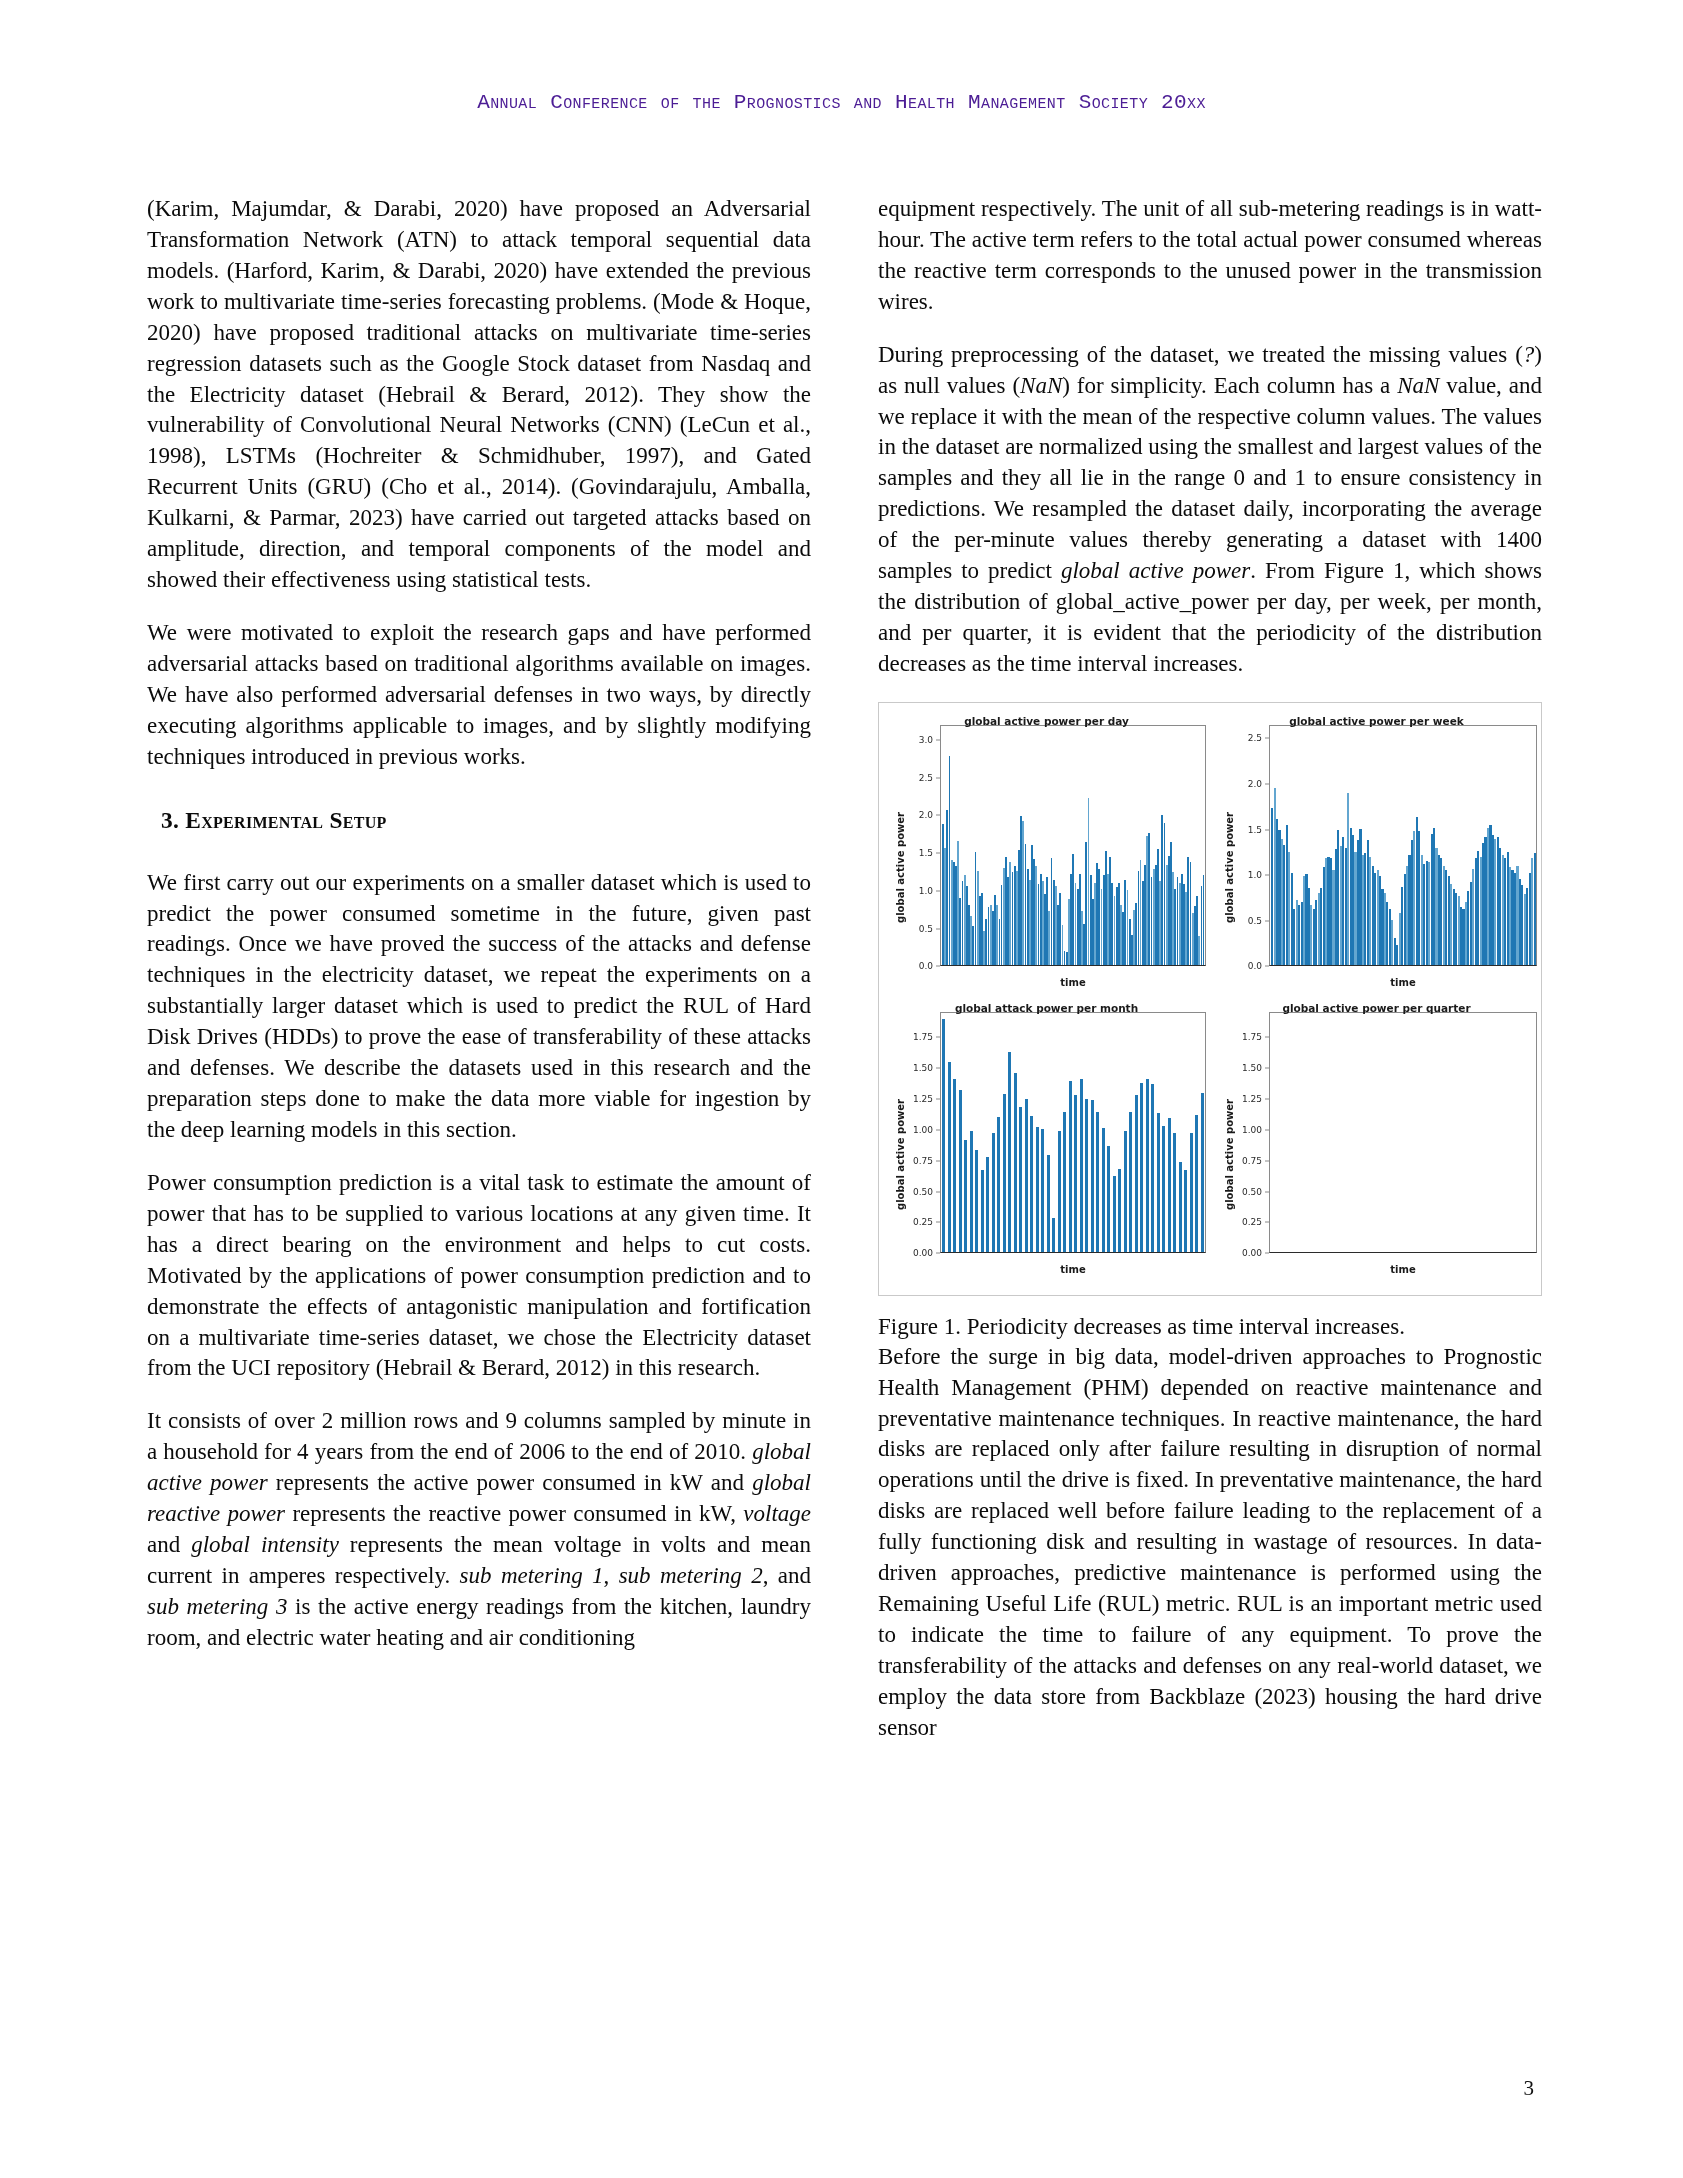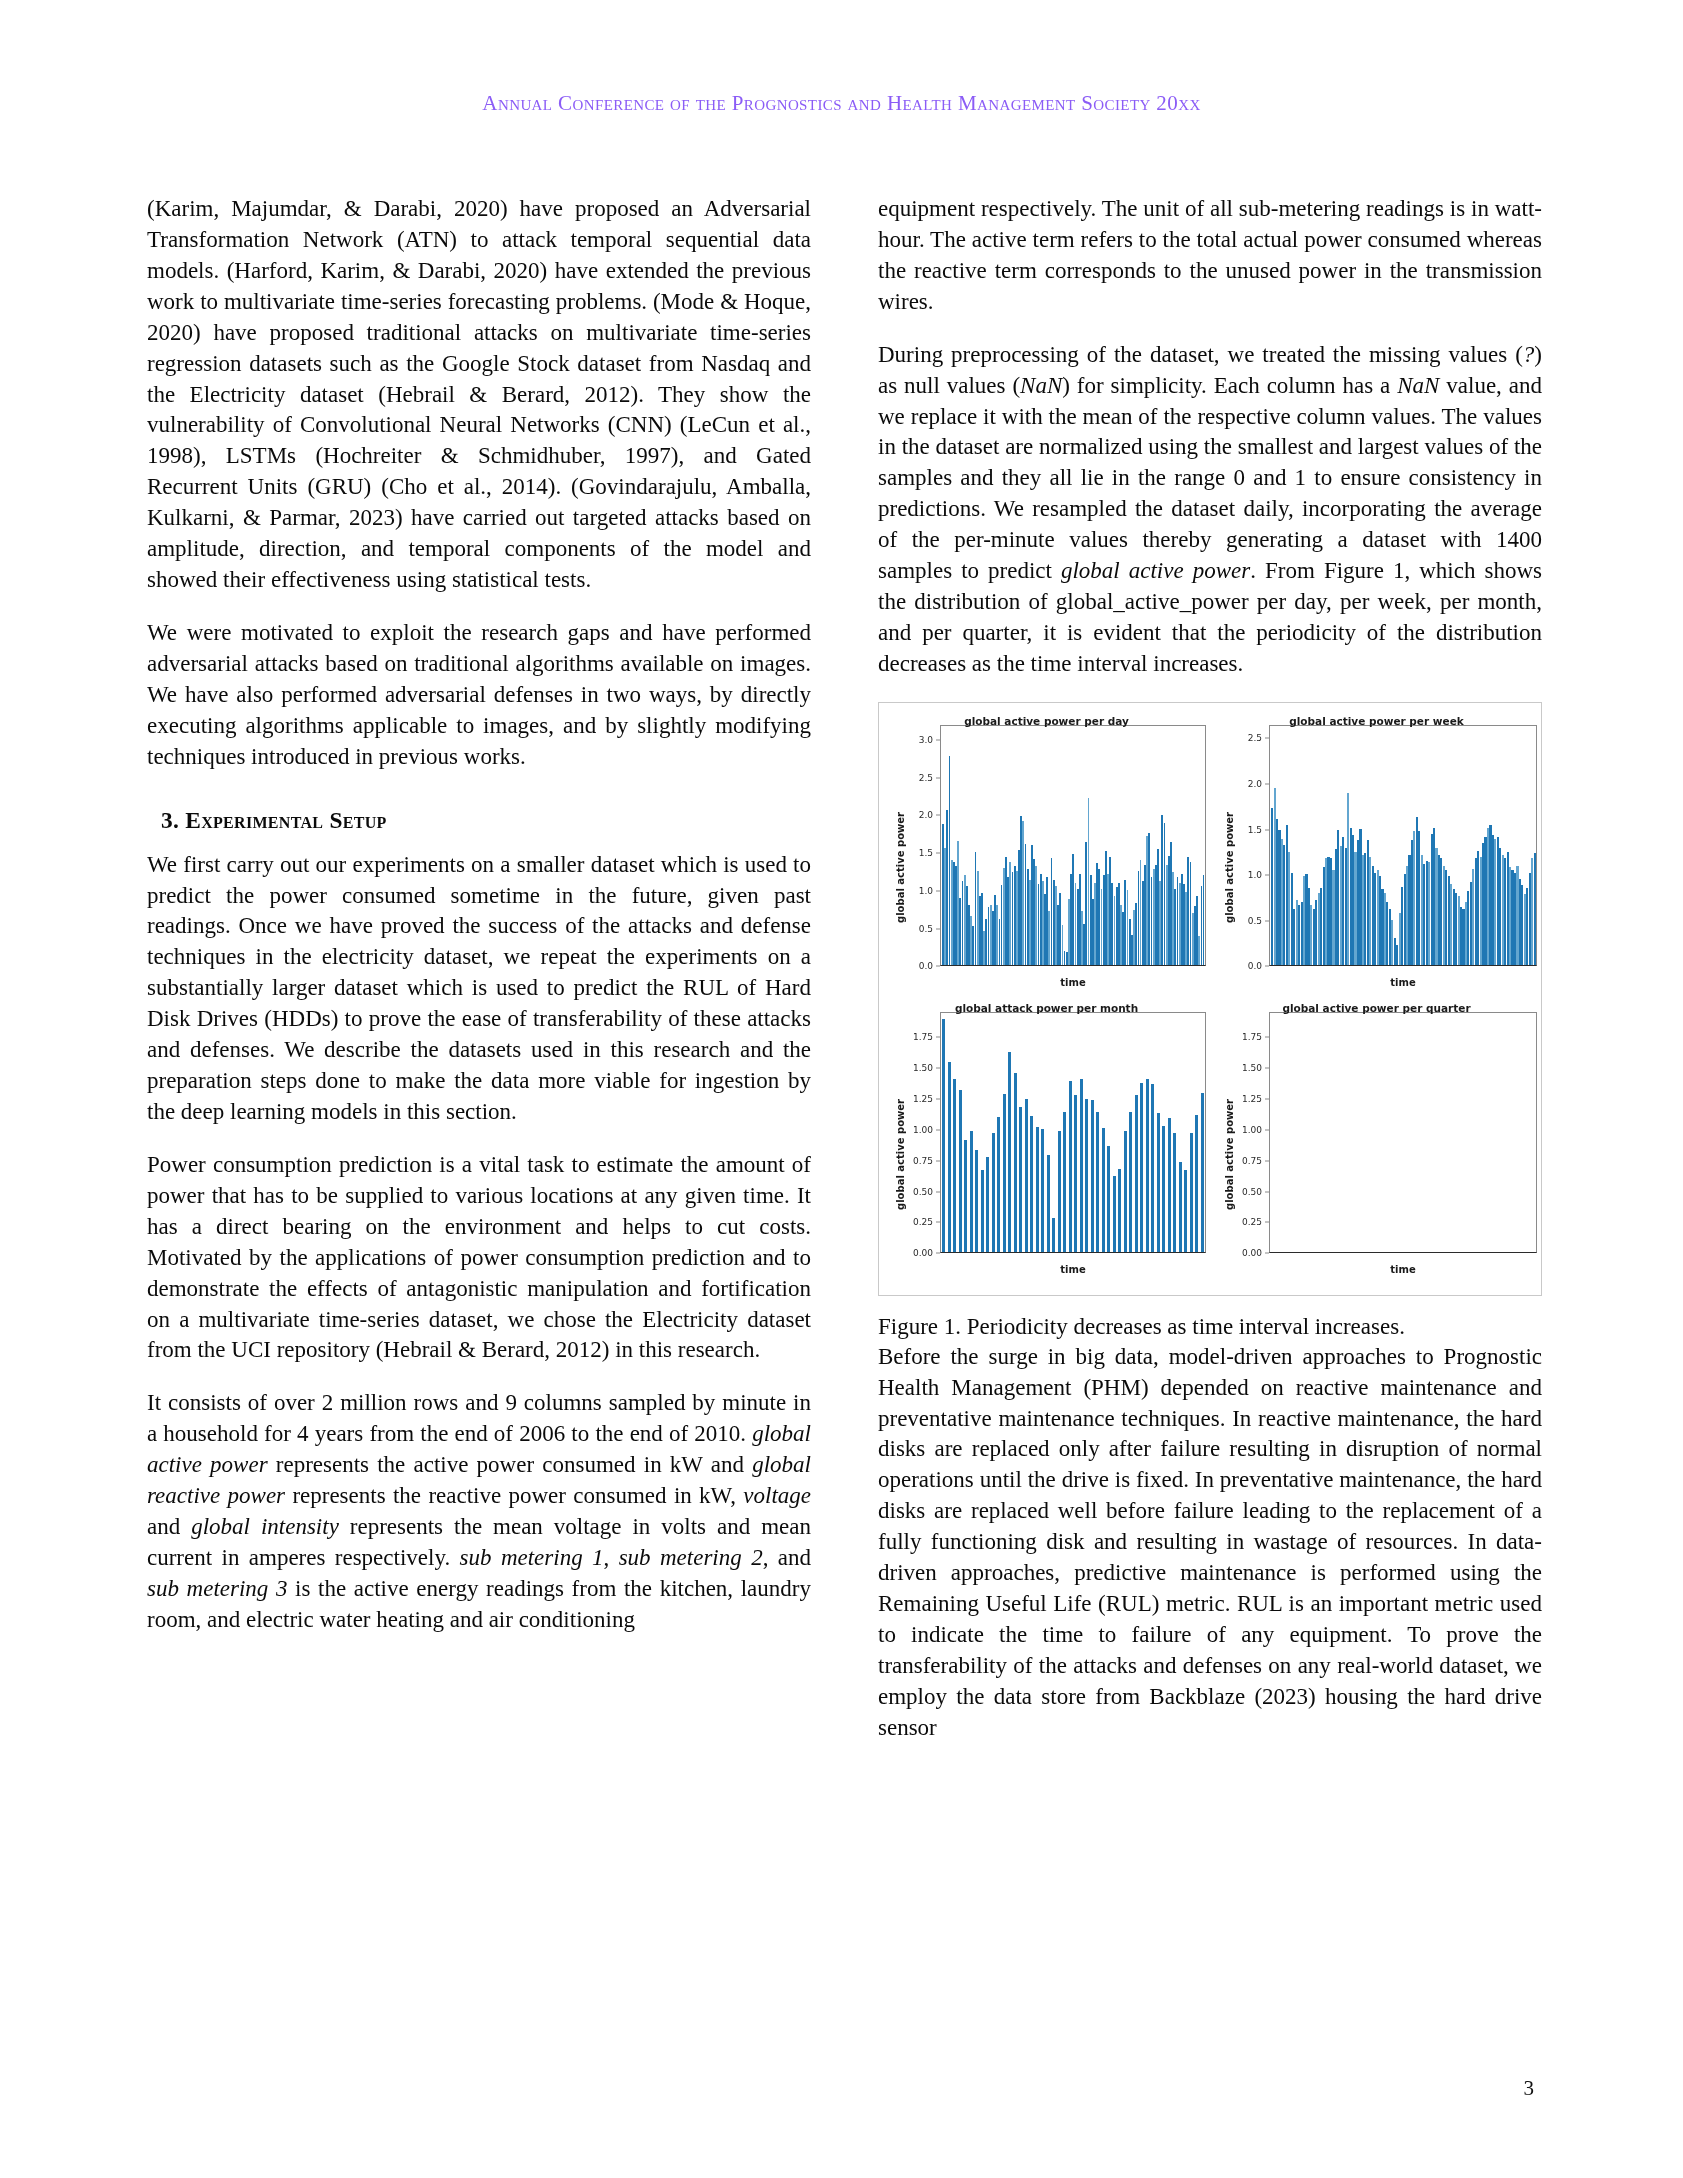--- a/index.html
+++ b/index.html
@@ -10,25 +10,25 @@
     color:#0b0b0b;
     position:relative;
     overflow:hidden;
   }
   .page { position:absolute; inset:0; }
 
   .running-head {
     position:absolute;
     top:91px; left:0; right:0;
     text-align:center;
-    font-family:Liberation Serif, serif;
+    font-family:Liberation Mono, monospace;
     font-size:21px;
     font-variant:small-caps;
     letter-spacing:0.4px;
-    color:#8b5cf6;
+    color:#4c1d95;
   }
 
   .columns {
     position:absolute;
     top:194px; left:147px;
     width:1396px;
     display:flex;
     gap:67px;
   }
   .col { width:664px; }
@@ -38,21 +38,21 @@
     font-size:23px;
     line-height:1.345;
     text-align:justify;
     text-justify:inter-word;
     hyphens:auto;
     -webkit-hyphens:auto;
   }
   p.body:last-child { margin-bottom:0; }
 
   h2.sec {
-    margin:34px 0 16px 14px;
+    margin:34px 0 34px 14px;
     font-size:23.4px;
     font-weight:bold;
     font-variant:small-caps;
     letter-spacing:0.3px;
   }
   h3.subsec {
     margin:30px 0 22px 10px;
     font-size:23.4px;
     font-weight:bold;
     letter-spacing:-0.1px;

